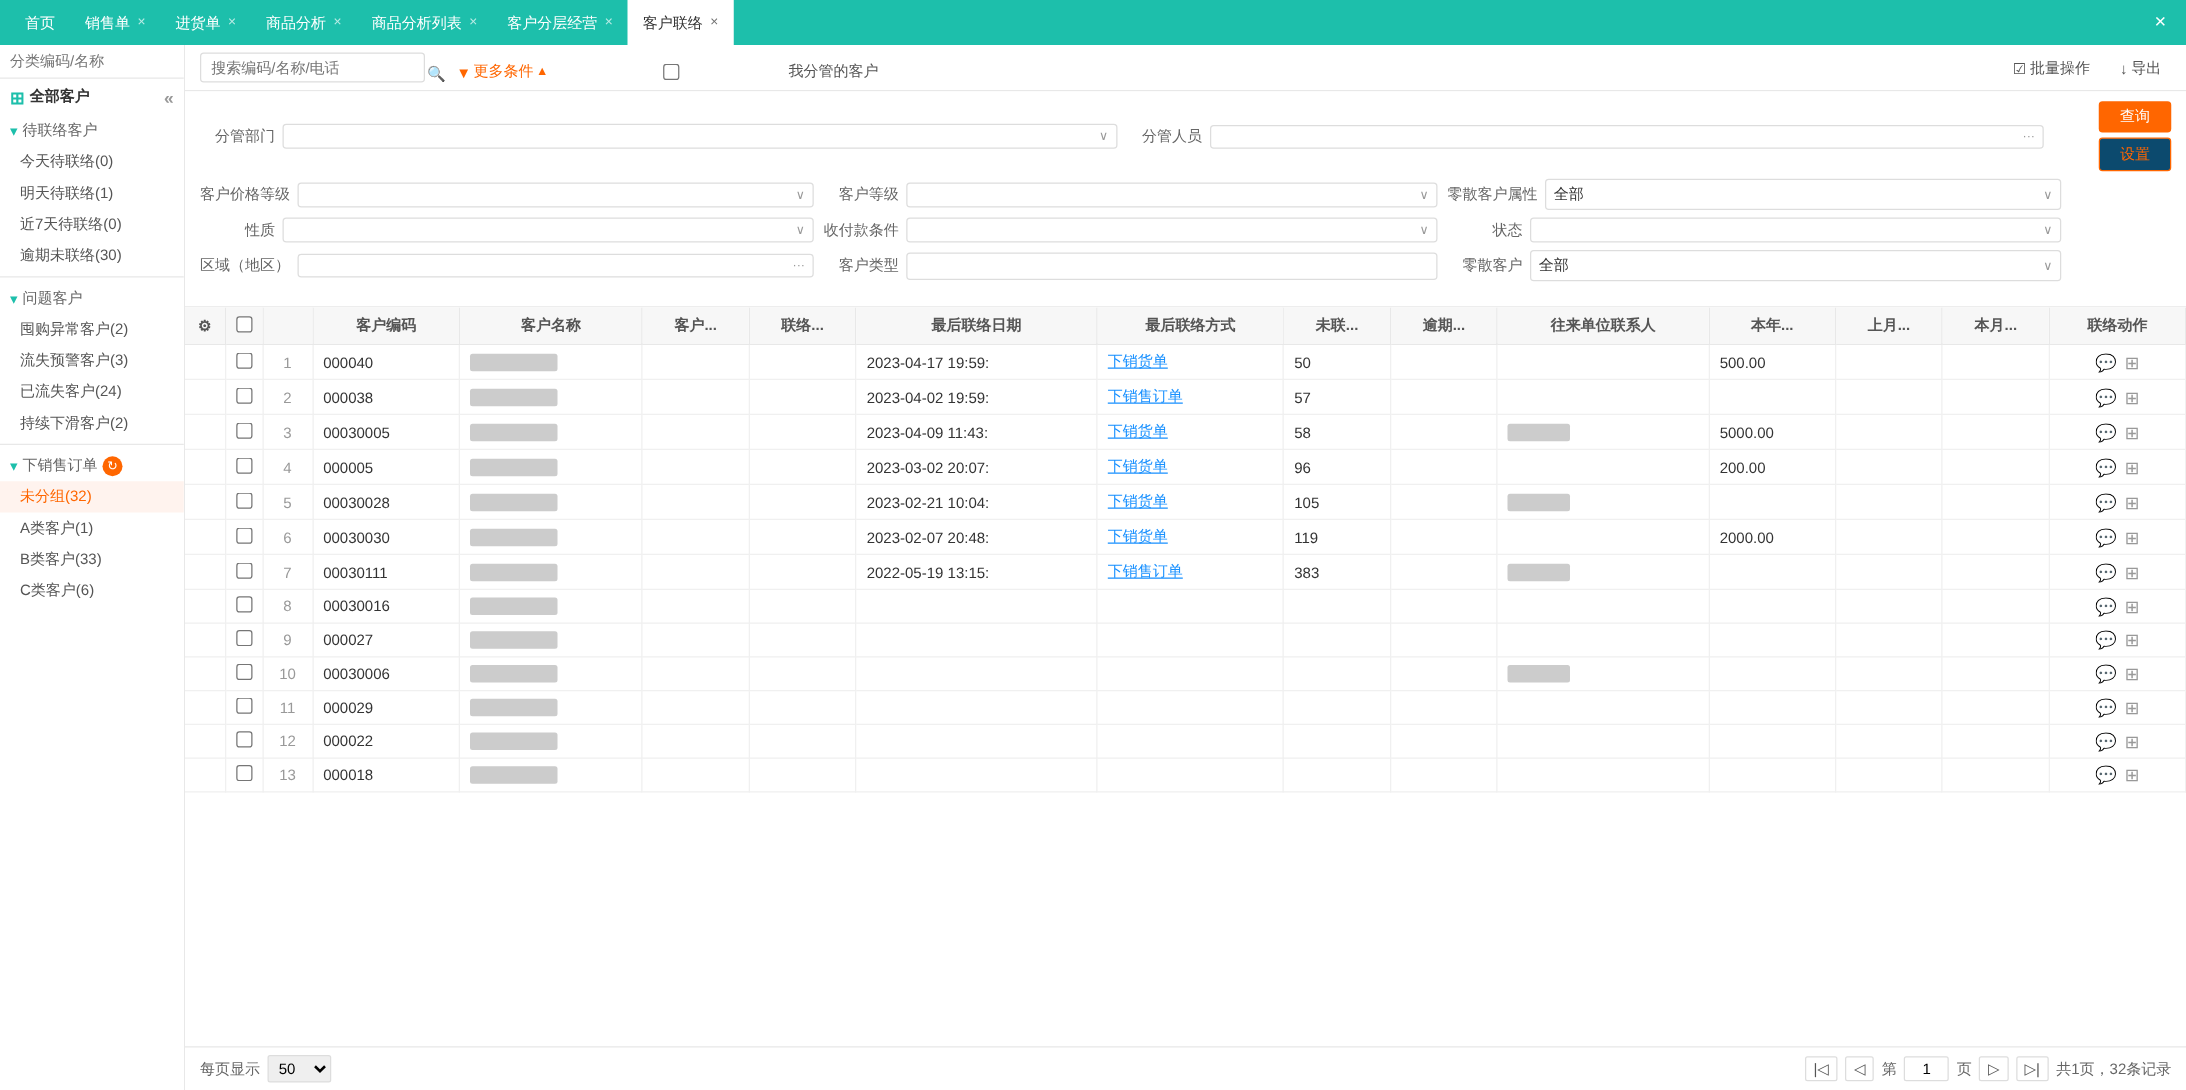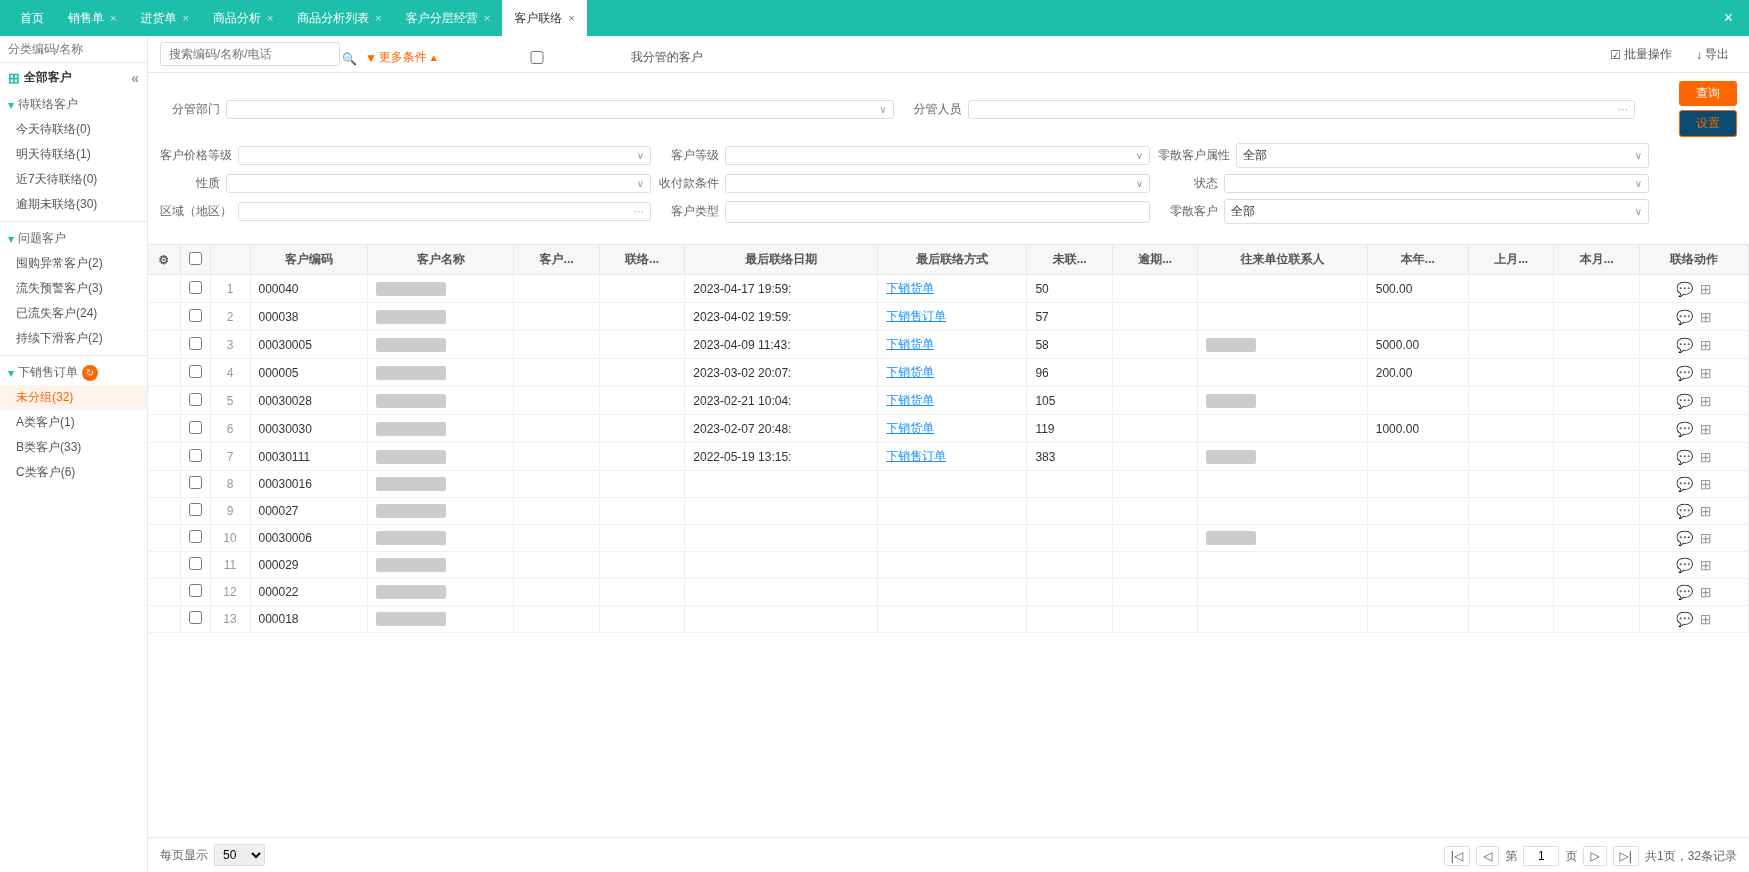--- a/index.html
+++ b/index.html
@@ -259,21 +259,21 @@
     .data-table .link-text { color: #1890ff; text-decoration: underline; cursor: pointer; }
     .action-icons { display: flex; gap: 6px; justify-content: center; }
     .action-icon { color: #999; cursor: pointer; font-size: 14px; }
 
     
     .table-footer {
       background: white;
       border-top: 1px solid #e8e8e8;
       padding: 6px 12px;
       display: flex;
-      align-items: flex-end;
+      align-items: center;
       justify-content: space-between;
     }
     .footer-left { display: flex; align-items: center; gap: 6px; color: #666; }
     .footer-right { display: flex; align-items: center; gap: 6px; color: #666; }
     .page-btn {
       border: 1px solid #ddd;
       background: white;
       padding: 2px 6px;
       cursor: pointer;
       border-radius: 2px;
@@ -664,21 +664,21 @@
               <td class="col-seq">6</td>
               <td>00030030</td>
               <td><span style="display: inline-block; background: rgb(204, 204, 204); color: transparent; border-radius: 2px; min-width: 70px; height: 14px; vertical-align: middle;">****</span></td>
               <td></td>
               <td></td>
               <td>2023-02-07 20:48:</td>
               <td><span class="link-text">下销货单</span></td>
               <td>119</td>
               <td></td>
               <td></td>
-              <td>1000.00</td>
+              <td>2000.00</td>
               <td></td>
               <td></td>
               <td>
                 <div class="action-icons">
                   <span class="action-icon">💬</span>
                   <span class="action-icon">⊞</span>
                 </div>
               </td>
             </tr>
             <tr>

